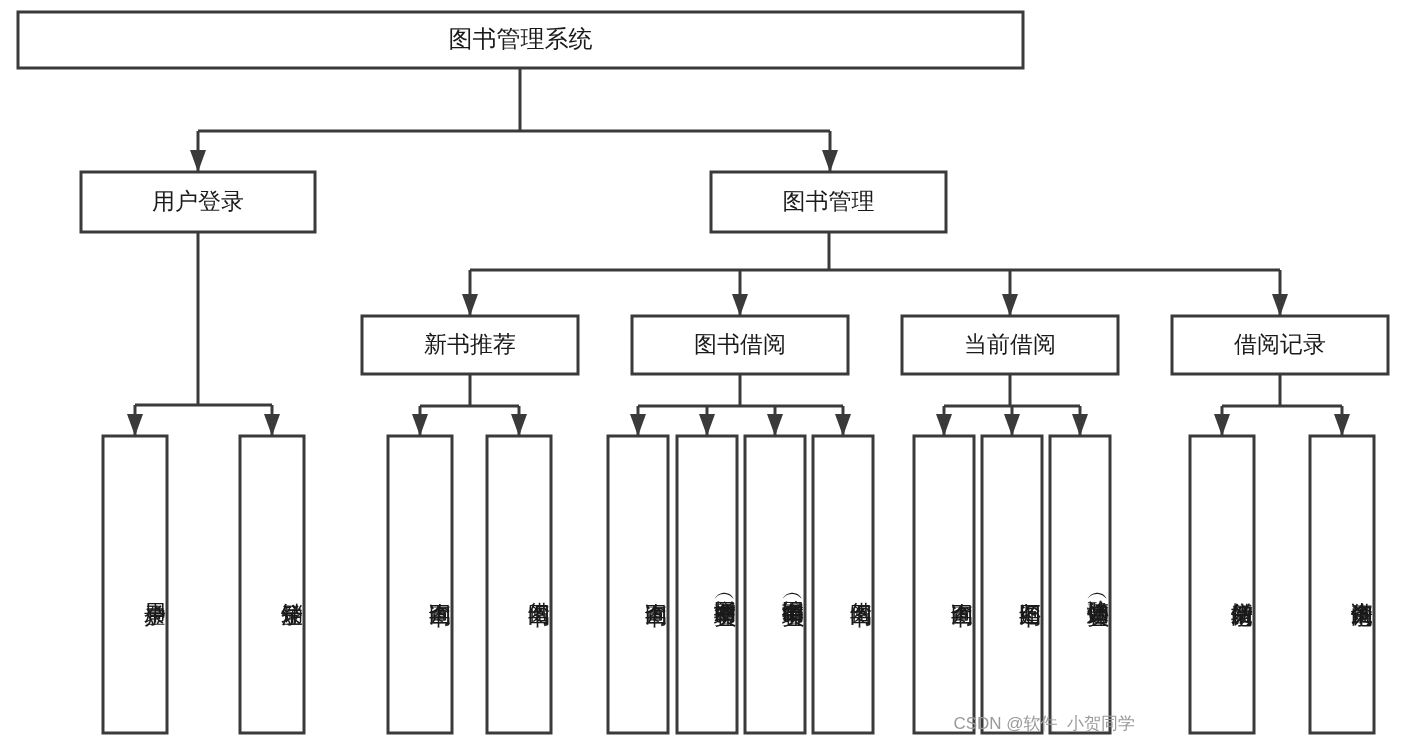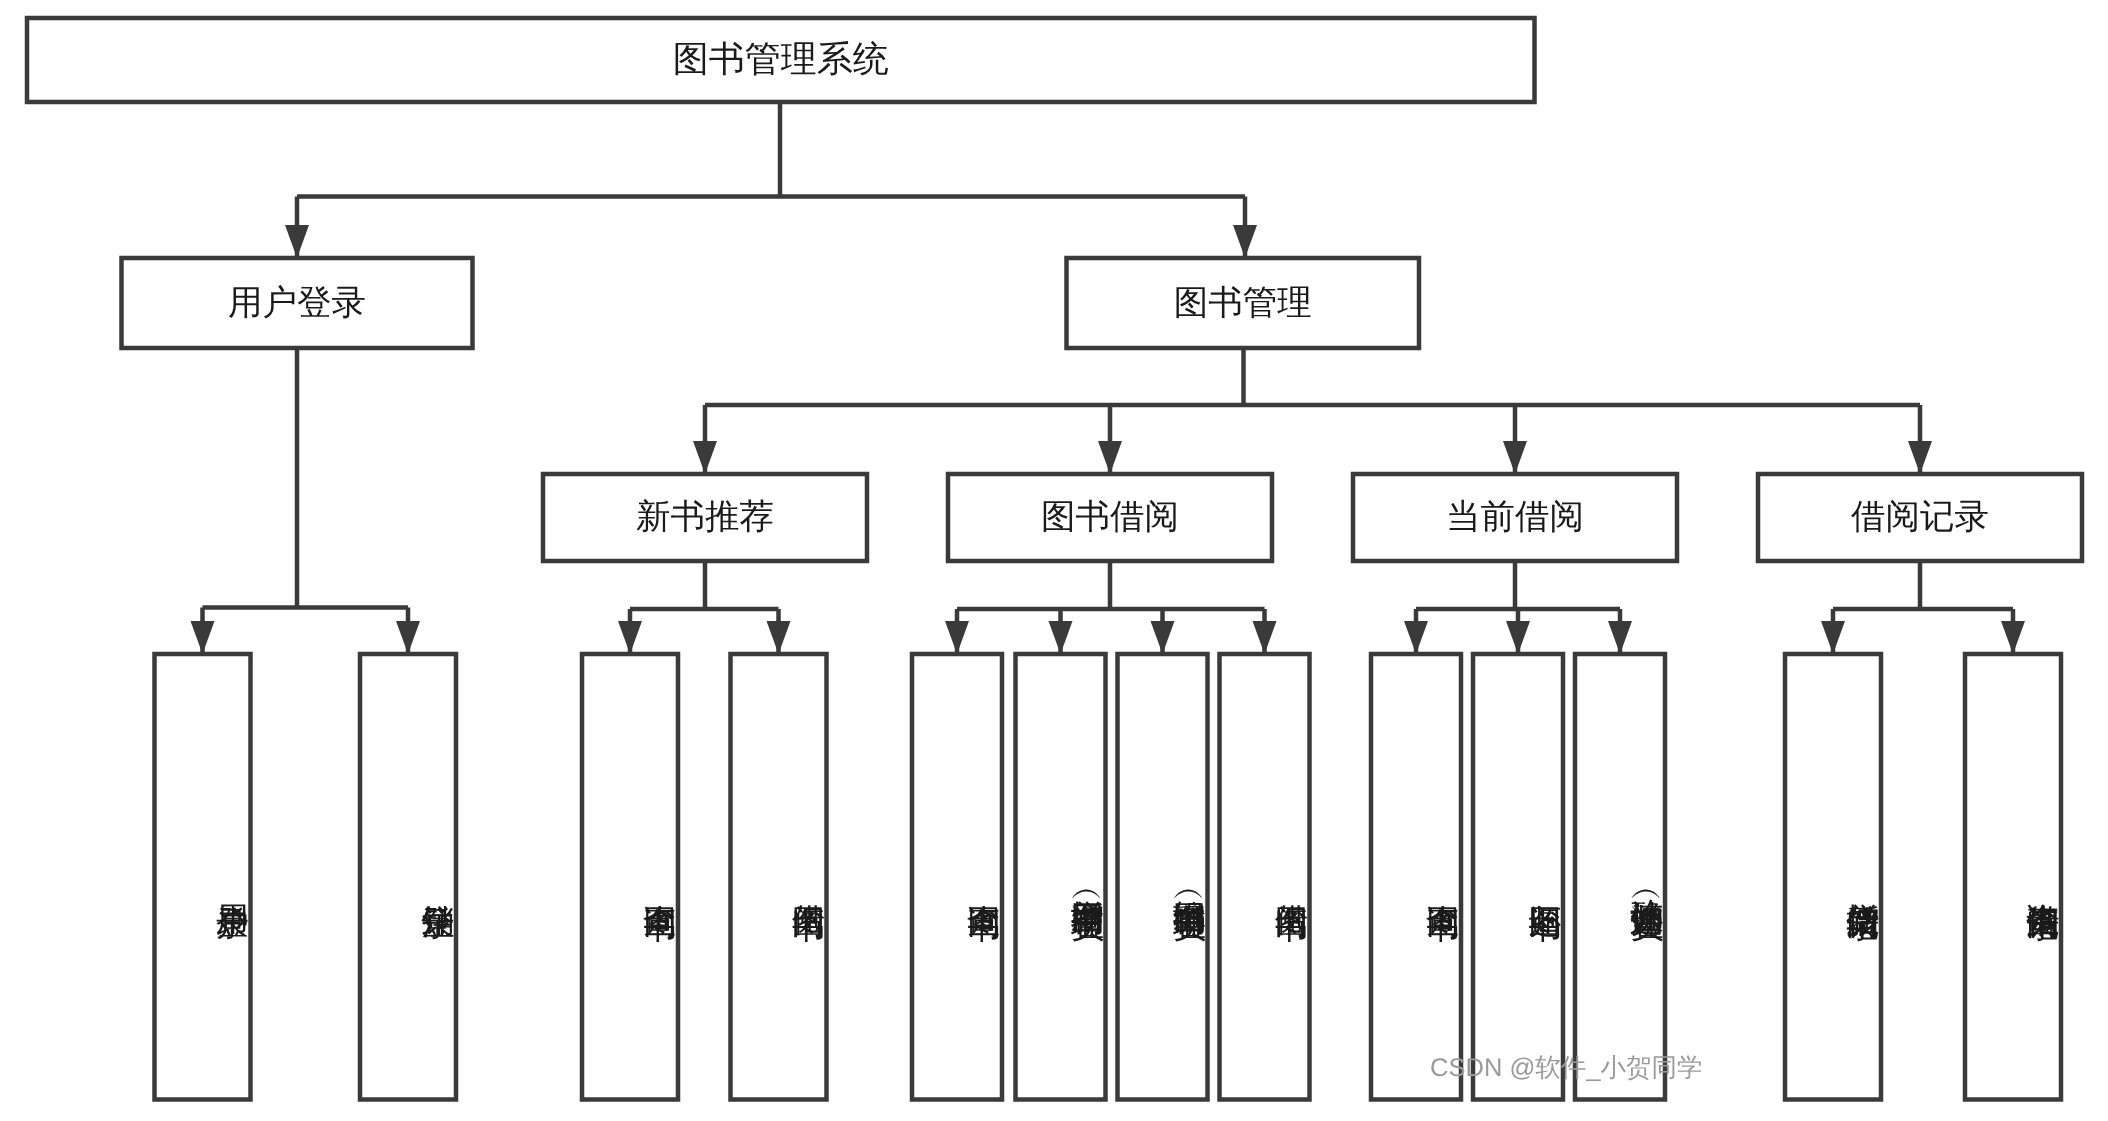--- a/index.html
+++ b/index.html
@@ -67,21 +67,21 @@
     letter-spacing: 1px;
     display: flex;
     align-items: flex-start;
     justify-content: center;
     white-space: nowrap;
     pointer-events: none;
   }
   .watermark {
     position: absolute;
     right: 10px;
-    bottom: 24px;
+    bottom: 12px;
     font-family: "Liberation Sans", "DejaVu Sans", sans-serif;
     font-size: 17px;
     color: #9a9a9a;
     white-space: nowrap;
   }
 </style>
 </head>
 <body>
 
 <div id="diagram-root">

